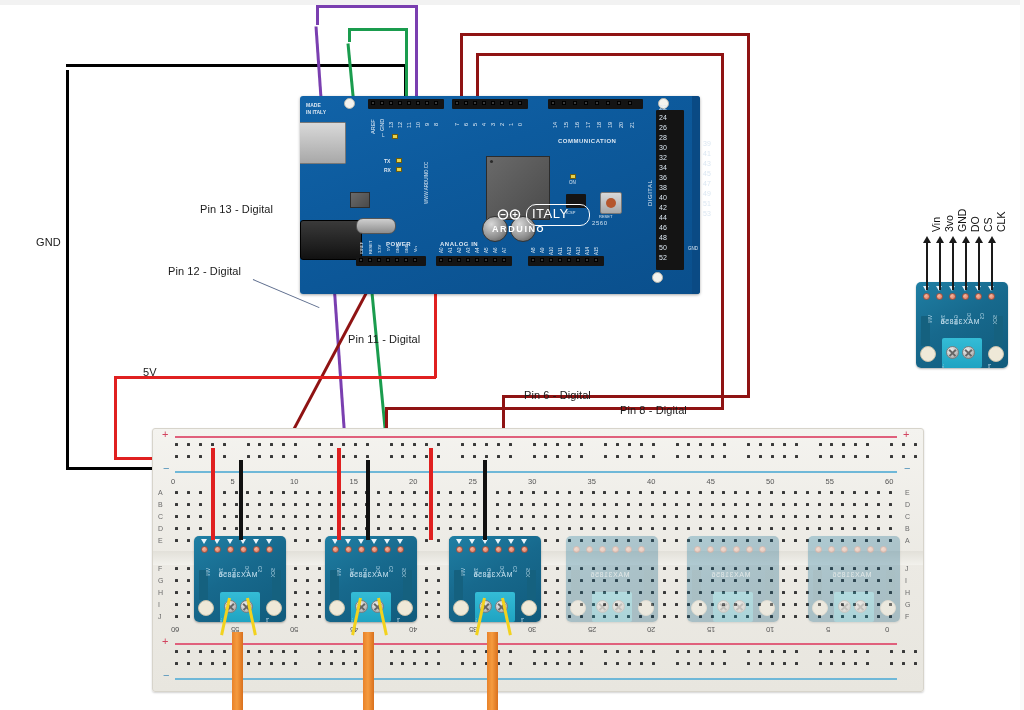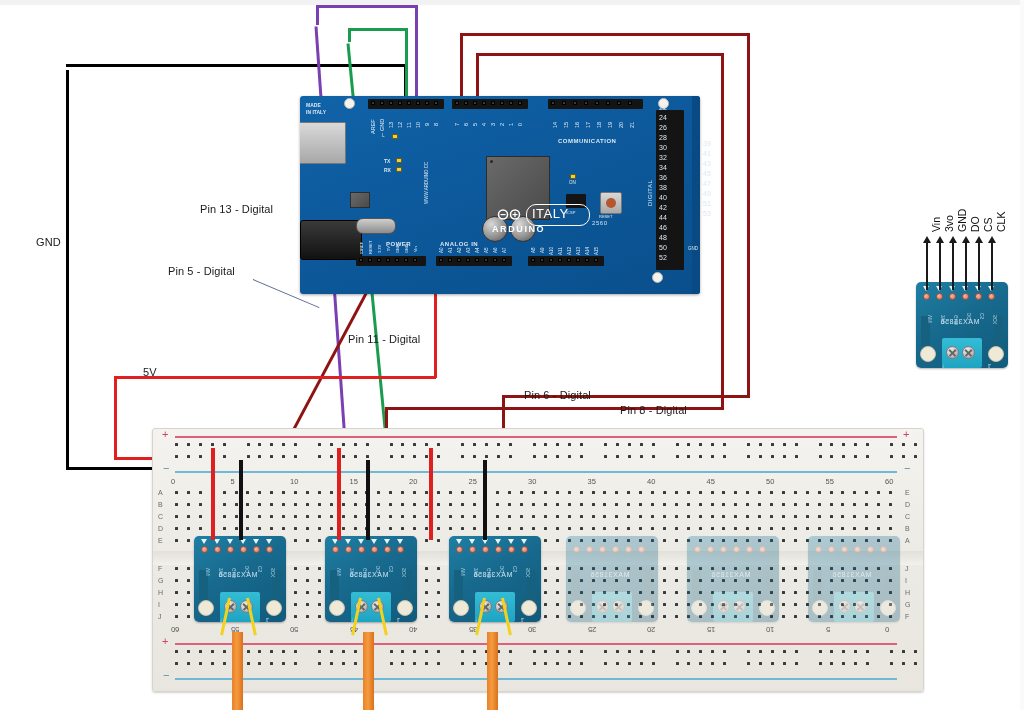--- a/index.html
+++ b/index.html
@@ -157,21 +157,21 @@
   <div class="wire wv" style="left:502px;top:395px;height:138px;background:#8f1313;width:3px;"></div>
 
   <div class="wire wv" style="left:476px;top:53px;height:48px;background:#8f1313;width:3px;"></div>
   <div class="wire wh" style="left:476px;top:53px;width:248px;background:#8f1313;height:3px;"></div>
   <div class="wire wv" style="left:721px;top:53px;height:357px;background:#8f1313;width:3px;"></div>
   <div class="wire wh" style="left:385px;top:407px;width:339px;background:#8f1313;height:3px;"></div>
   <div class="wire wv" style="left:385px;top:407px;height:128px;background:#8f1313;width:3px;"></div>
 
   <div class="lbl" style="left:36px;top:236px;">GND</div>
   <div class="lbl" style="left:200px;top:203px;">Pin 13 - Digital</div>
-  <div class="lbl" style="left:168px;top:265px;">Pin 5 - Digital</div>
+  <div class="lbl" style="left:168px;top:265px;">Pin 12 - Digital</div>
   <div class="leader" style="left:253px;top:279px;width:72px;transform:rotate(23deg);"></div>
   <div class="lbl" style="left:348px;top:333px;">Pin 11 - Digital</div>
   <div class="lbl" style="left:143px;top:366px;">5V</div>
   <div class="lbl" style="left:524px;top:389px;">Pin 6 - Digital</div>
   <div class="lbl" style="left:620px;top:404px;">Pin 8 - Digital</div>
 
   <div id="arduino">
     <div class="silk silk-b" style="left:6px;top:6px;">MADE</div>
     <div class="silk silk-b" style="left:6px;top:13px;">IN ITALY</div>
 

